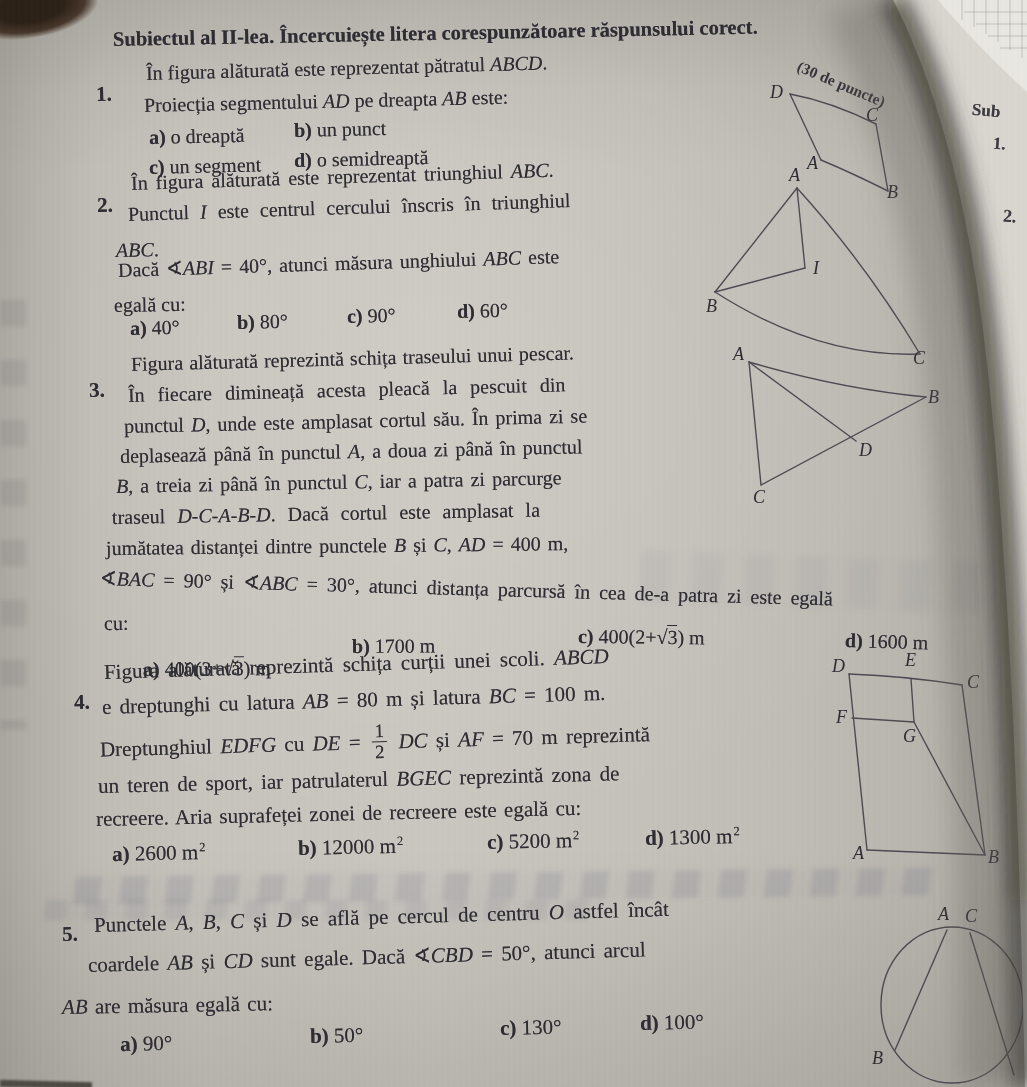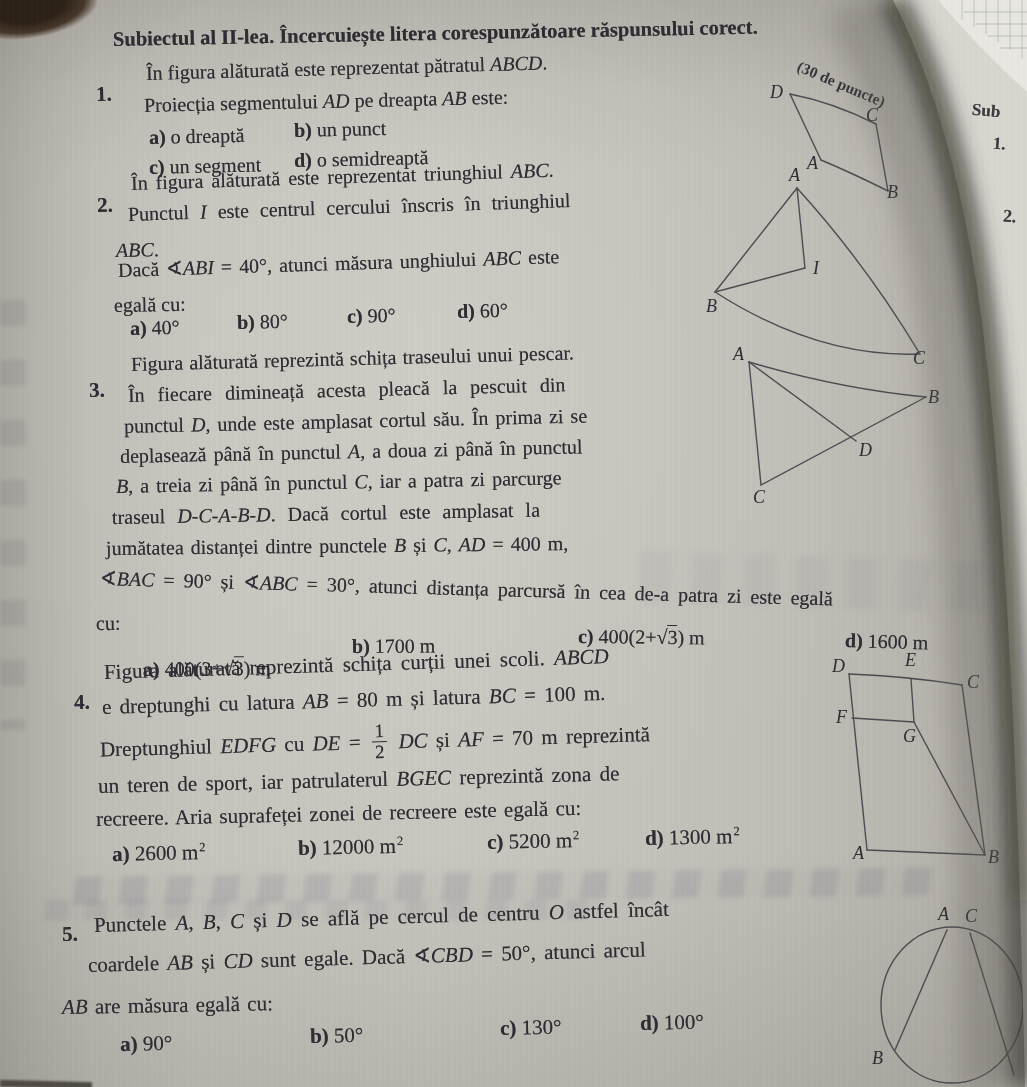--- a/index.html
+++ b/index.html
@@ -84,21 +84,21 @@
 
   <span class="qn" style="left:89px;top:378px;transform:rotate(-1.2deg)">3.</span>
   <div class="ln" style="left:131px;top:352px;transform:rotate(-1.5deg);word-spacing:1px">Figura alăturată reprezintă schița traseului unui pescar.</div>
   <div class="ln" style="left:128px;top:383px;transform:rotate(-1.4deg);word-spacing:8px">În fiecare dimineață acesta pleacă la pescuit din</div>
   <div class="ln" style="left:124px;top:414px;transform:rotate(-1.3deg);word-spacing:2px">punctul <i>D</i>, unde este amplasat cortul său. În prima zi se</div>
   <div class="ln" style="left:120px;top:444px;transform:rotate(-1.2deg);word-spacing:2px">deplasează până în punctul <i>A</i>, a doua zi până în punctul</div>
   <div class="ln" style="left:116px;top:474px;transform:rotate(-1.1deg);word-spacing:2px"><i>B</i>, a treia zi până în punctul <i>C</i>, iar a patra zi parcurge</div>
   <div class="ln" style="left:112px;top:505px;transform:rotate(-1deg);word-spacing:7px">traseul <i>D-C-A-B-D</i>. Dacă cortul este amplasat la</div>
   <div class="ln" style="left:106px;top:536px;transform:rotate(-.6deg);word-spacing:2px">jumătatea distanței dintre punctele <i>B</i> și <i>C</i>, <i>AD</i> = 400 m,</div>
   <div class="ln" style="left:100px;top:566px;transform:rotate(1.6deg);word-spacing:4px">∢<i>BAC</i> = 90° și ∢<i>ABC</i> = 30°, atunci distanța parcursă în cea de-a patra zi este egală</div>
-  <div class="ln" style="left:96px;top:611px;transform:rotate(-.5deg)">cu:</div>
+  <div class="ln" style="left:104px;top:611px;transform:rotate(-.5deg)">cu:</div>
   <span class="ans" style="left:143px;top:658px;transform:rotate(-.4deg)"><b class="al">a)</b><span> 400(3+<span class="rt">√<span class="ov">3</span></span>) m</span></span>
   <span class="ans" style="left:352px;top:635px;transform:rotate(-.4deg)"><b class="al">b)</b><span> 1700 m</span></span>
   <span class="ans" style="left:578px;top:625px;transform:rotate(.6deg)"><b class="al">c)</b><span> 400(2+<span class="rt">√<span class="ov">3</span></span>) m</span></span>
   <span class="ans" style="left:845px;top:629px;transform:rotate(1.6deg)"><b class="al">d)</b><span> 1600 m</span></span>
 
   <span class="qn" style="left:74px;top:690px;transform:rotate(-1.2deg)">4.</span>
   <div class="ln f21" style="left:104px;top:660px;transform:rotate(-1.8deg);word-spacing:4px">Figura alăturată reprezintă schița curții unei scoli. <i>ABCD</i></div>
   <div class="ln f21" style="left:102px;top:695px;transform:rotate(-1.6deg);word-spacing:3px">e dreptunghi cu latura <i>AB</i> = 80 m și latura <i>BC</i> = 100 m.</div>
   <div class="ln f21" style="left:100px;top:730px;transform:rotate(-1.6deg);word-spacing:3px">Dreptunghiul <i>EDFG</i> cu <i>DE</i> = <span class="frac"><span class="fn">1</span><span class="fd">2</span></span> <i>DC</i> și <i>AF</i> = 70 m reprezintă</div>
   <div class="ln f21" style="left:98px;top:774px;transform:rotate(-1.4deg);word-spacing:3px">un teren de sport, iar patrulaterul <i>BGEC</i> reprezintă zona de</div>

